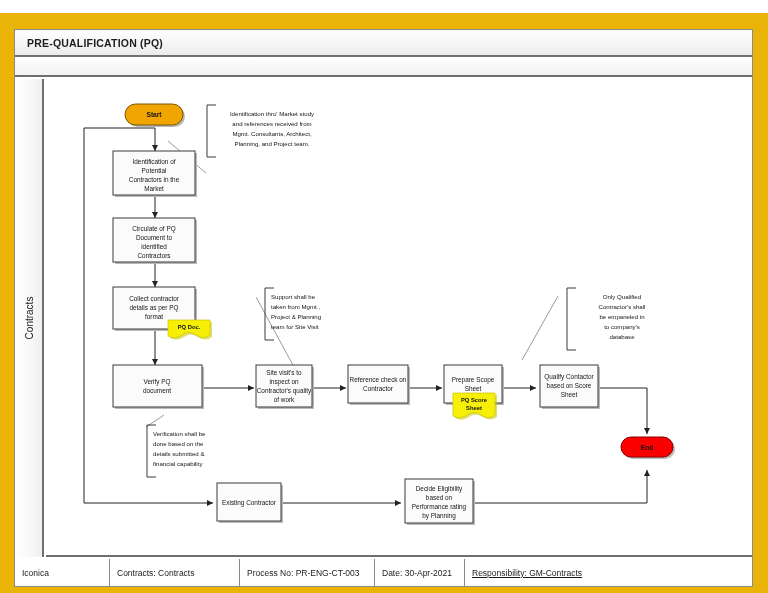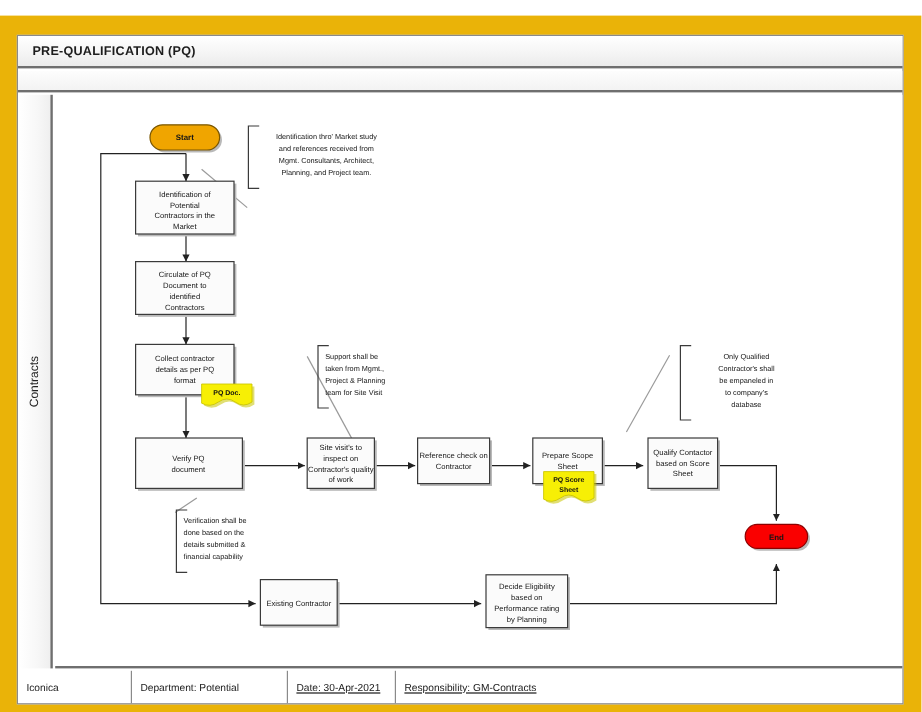--- a/index.html
+++ b/index.html
@@ -91,21 +91,21 @@
     display:flex;align-items:center;
     padding-left:7px;
     font-size:8.5px;
     color:#1a1a1a;
     height:100%;
     overflow:hidden;
     white-space:nowrap;
   }
   .footer .cell:last-child{border-right:none;text-decoration:underline;}
   .c0{width:95px;} .c1{width:130px;} .c2{width:135px;}
-  .c3{width:90px;text-decoration:underline;}  .c4{width:90px;} .c5{flex:1;}
+  .c3{width:90px;}  .c4{width:90px;} .c5{flex:1;}
 
   
   svg#flow{
     position:absolute;
     left:46px;top:66px;
     width:706px;height:478px;
     overflow:visible;
   }
   .proc-box{
     fill:#fbfbfb;stroke:#3a3a3a;stroke-width:1;
@@ -320,18 +320,19 @@
       <text class="t-note-l" x="107" y="357">Verification shall be</text>
       <text class="t-note-l" x="107" y="367">done based on the</text>
       <text class="t-note-l" x="107" y="377">details submitted &amp;</text>
       <text class="t-note-l" x="107" y="387">financial capability</text>
     </g>
 
   </svg>
 
   <div class="footer">
     <div class="cell c0">Iconica</div>
-    <div class="cell c1">Department: Potential</div>
+    <div class="cell c1">Contracts: Contracts</div>
+    <div class="cell c2">Process No: PR-ENG-CT-003</div>
     <div class="cell c3">Date: 30-Apr-2021</div>
     <div class="cell c5">Responsibility: GM-Contracts</div>
   </div>
 
 </div>
 
 </body></html>

